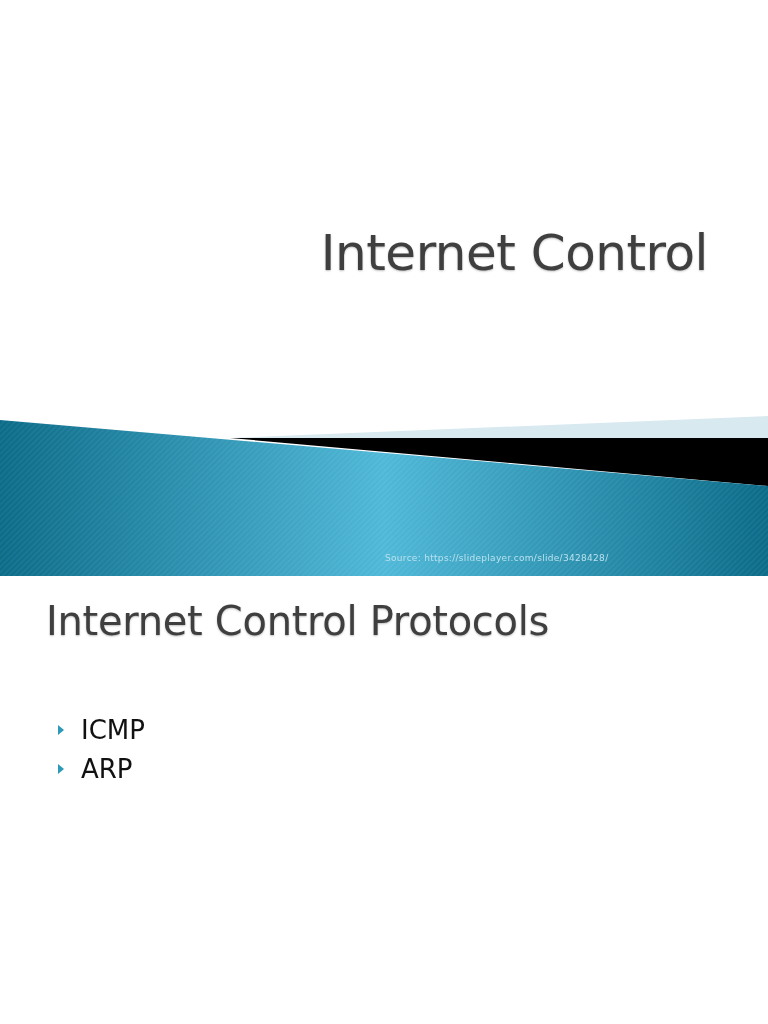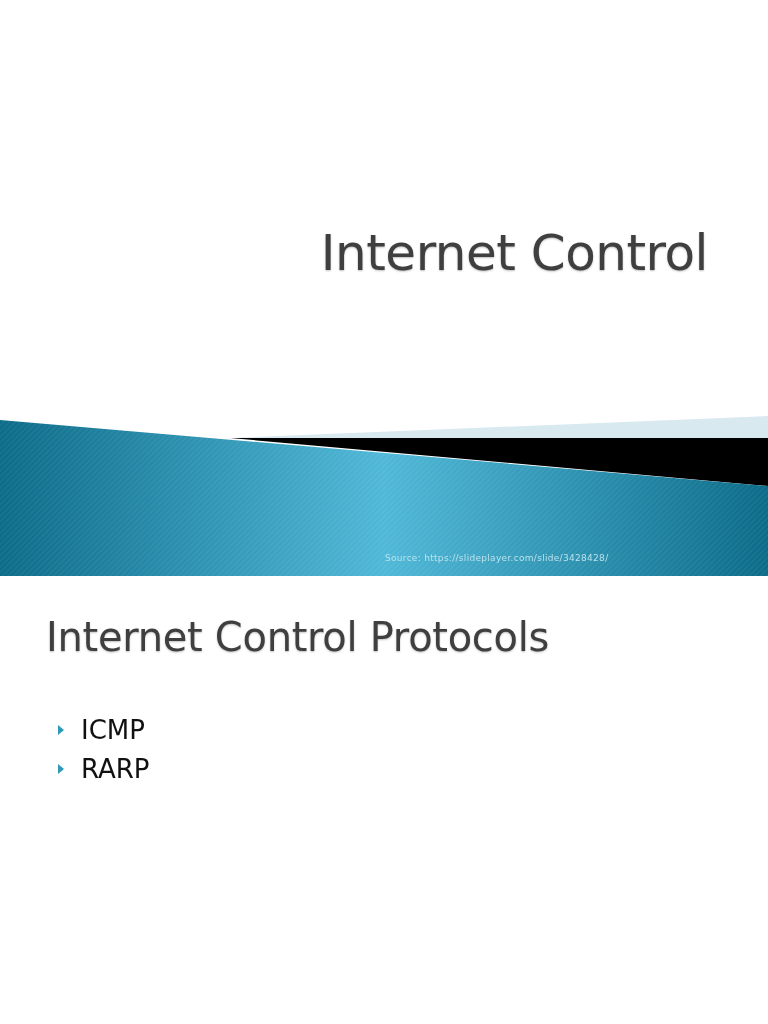--- a/index.html
+++ b/index.html
@@ -22,21 +22,21 @@
     .title-main span { display: block; }
 
     .band { position: absolute; left: 0; top: 0; width: 768px; height: 576px; }
 
     .source {
       position: absolute; left: 385px; top: 553px;
       font-size: 9px; color: #b9e2ee; letter-spacing: 0.3px;
     }
 
     .title2 {
-      position: absolute; left: 46px; top: 38px; margin: 0;
+      position: absolute; left: 46px; top: 22px; margin: 0;
       font-size: 40px; font-weight: normal; color: #3f3f3f;
       text-shadow: 0 1px 2px rgba(0,0,0,0.25);
       letter-spacing: -0.3px;
     }
     .bullets { position: absolute; left: 58px; top: 134px; list-style: none; margin: 0; padding: 0; }
     .bullets li { display: flex; align-items: center; height: 39px; }
     .bullet-icon {
       width: 0; height: 0; margin-right: 17px;
       border-top: 5px solid transparent; border-bottom: 5px solid transparent;
       border-left: 6px solid #2e9ab8;
@@ -73,16 +73,16 @@
 
 <div class="slide" id="slide2">
   <h2 class="title2">Internet Control Protocols</h2>
   <ul class="bullets">
     <li>
       <span class="bullet-icon"></span>
       <span class="bullet-text">ICMP</span>
     </li>
     <li>
       <span class="bullet-icon"></span>
-      <span class="bullet-text">RARP</span>
+      <span class="bullet-text">ARP</span>
     </li>
   </ul>
 </div>
 
 </body></html>

